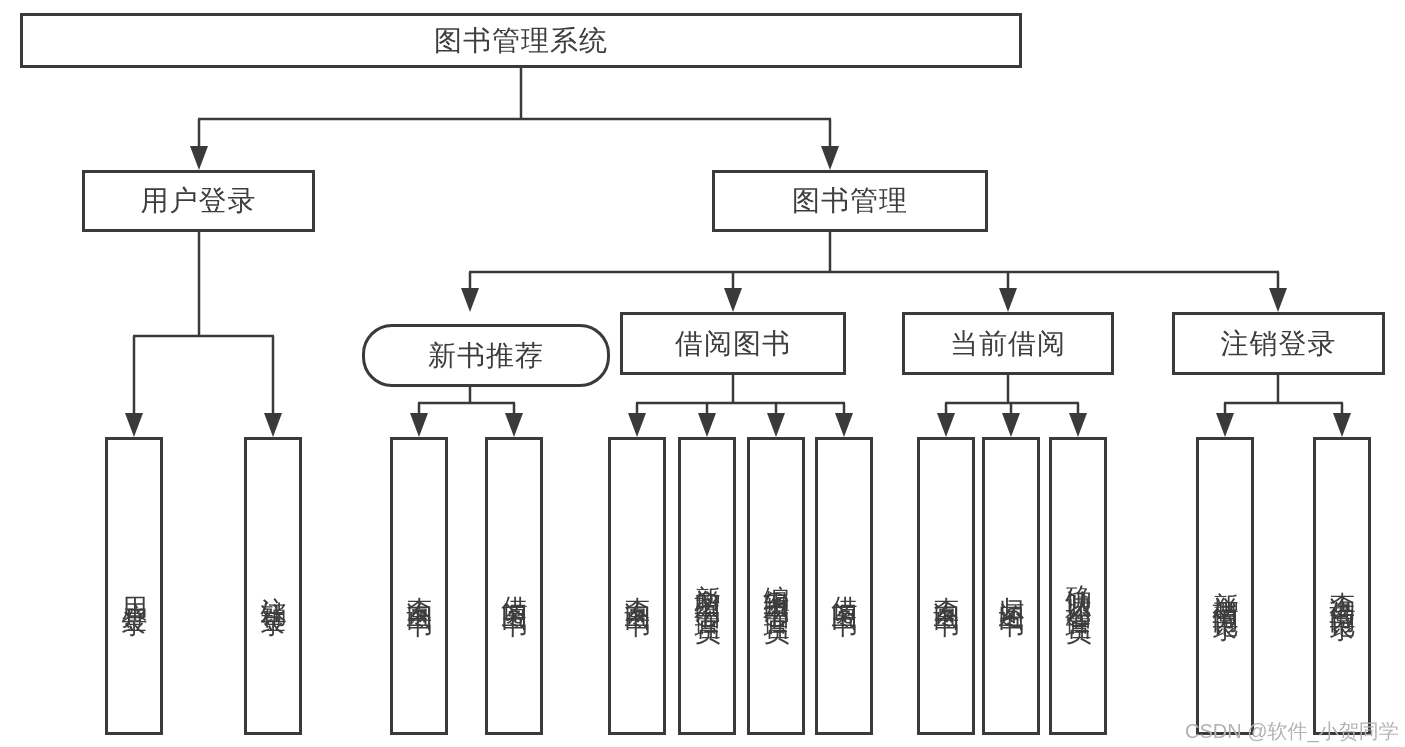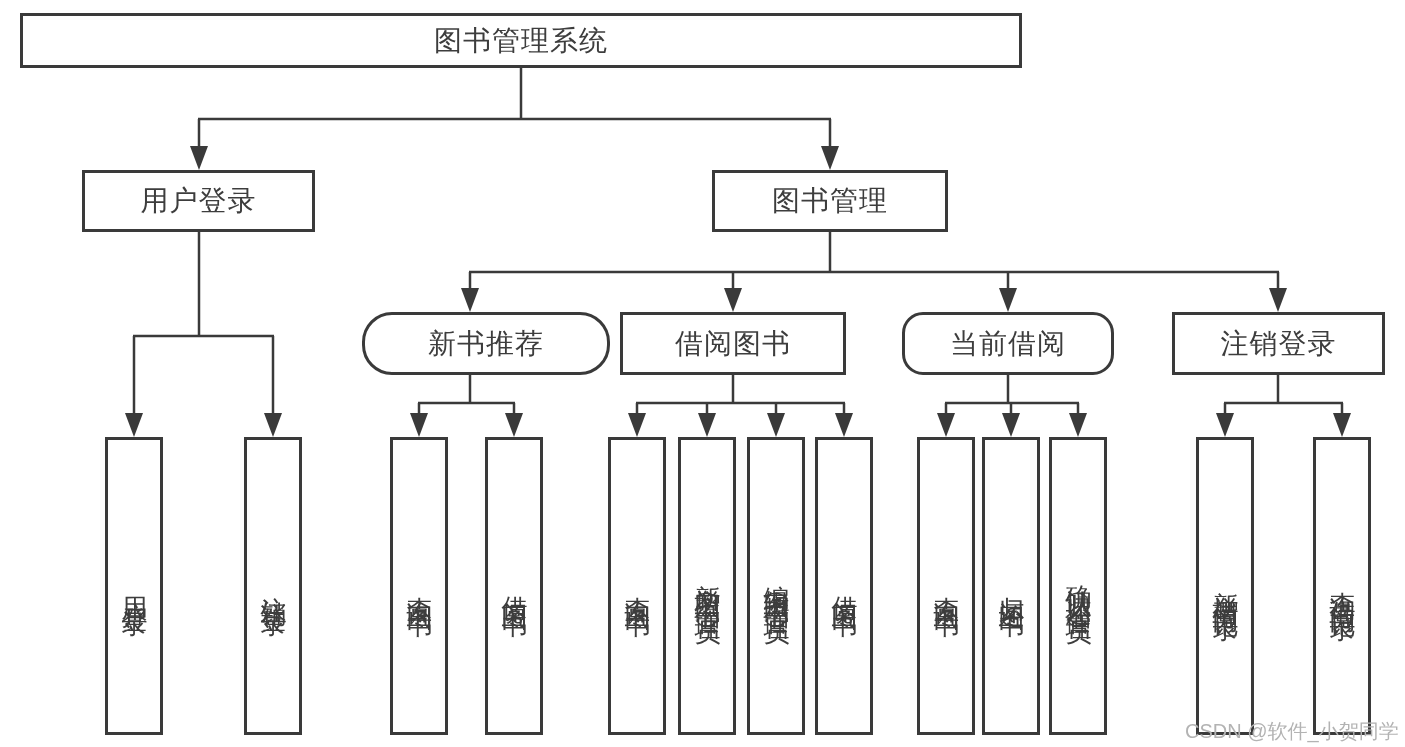--- a/index.html
+++ b/index.html
@@ -94,31 +94,31 @@
     </g>
   </svg>
 
   <div class="box" style="left:20px; top:13px; width:1002px; height:55px;">
     <span class="hlabel">图书管理系统</span>
   </div>
 
   <div class="box" style="left:82px; top:170px; width:233px; height:62px;">
     <span class="hlabel">用户登录</span>
   </div>
-  <div class="box" style="left:712px; top:170px; width:236px; height:62px;">
+  <div class="box" style="left:712px; top:170px; width:276px; height:62px;">
     <span class="hlabel">图书管理</span>
   </div>
 
-  <div class="box" style="left:362px; top:312px; width:248px; height:63px;border-radius:30px;">
+  <div class="box" style="left:362px; top:324px; width:248px; height:63px;border-radius:30px;">
     <span class="hlabel">新书推荐</span>
   </div>
   <div class="box" style="left:620px; top:312px; width:226px; height:63px;">
     <span class="hlabel">借阅图书</span>
   </div>
-  <div class="box" style="left:902px; top:312px; width:212px; height:63px;border-radius:21px;">
+  <div class="box" style="left:902px; top:312px; width:212px; height:63px;">
     <span class="hlabel">当前借阅</span>
   </div>
   <div class="box" style="left:1172px; top:312px; width:213px; height:63px;">
     <span class="hlabel">注销登录</span>
   </div>
 
   <div class="box" style="left:105px; top:437px; width:58px; height:298px;">
     <span class="leaf-label">用户登录</span>
   </div>
   <div class="box" style="left:244px; top:437px; width:58px; height:298px;">

